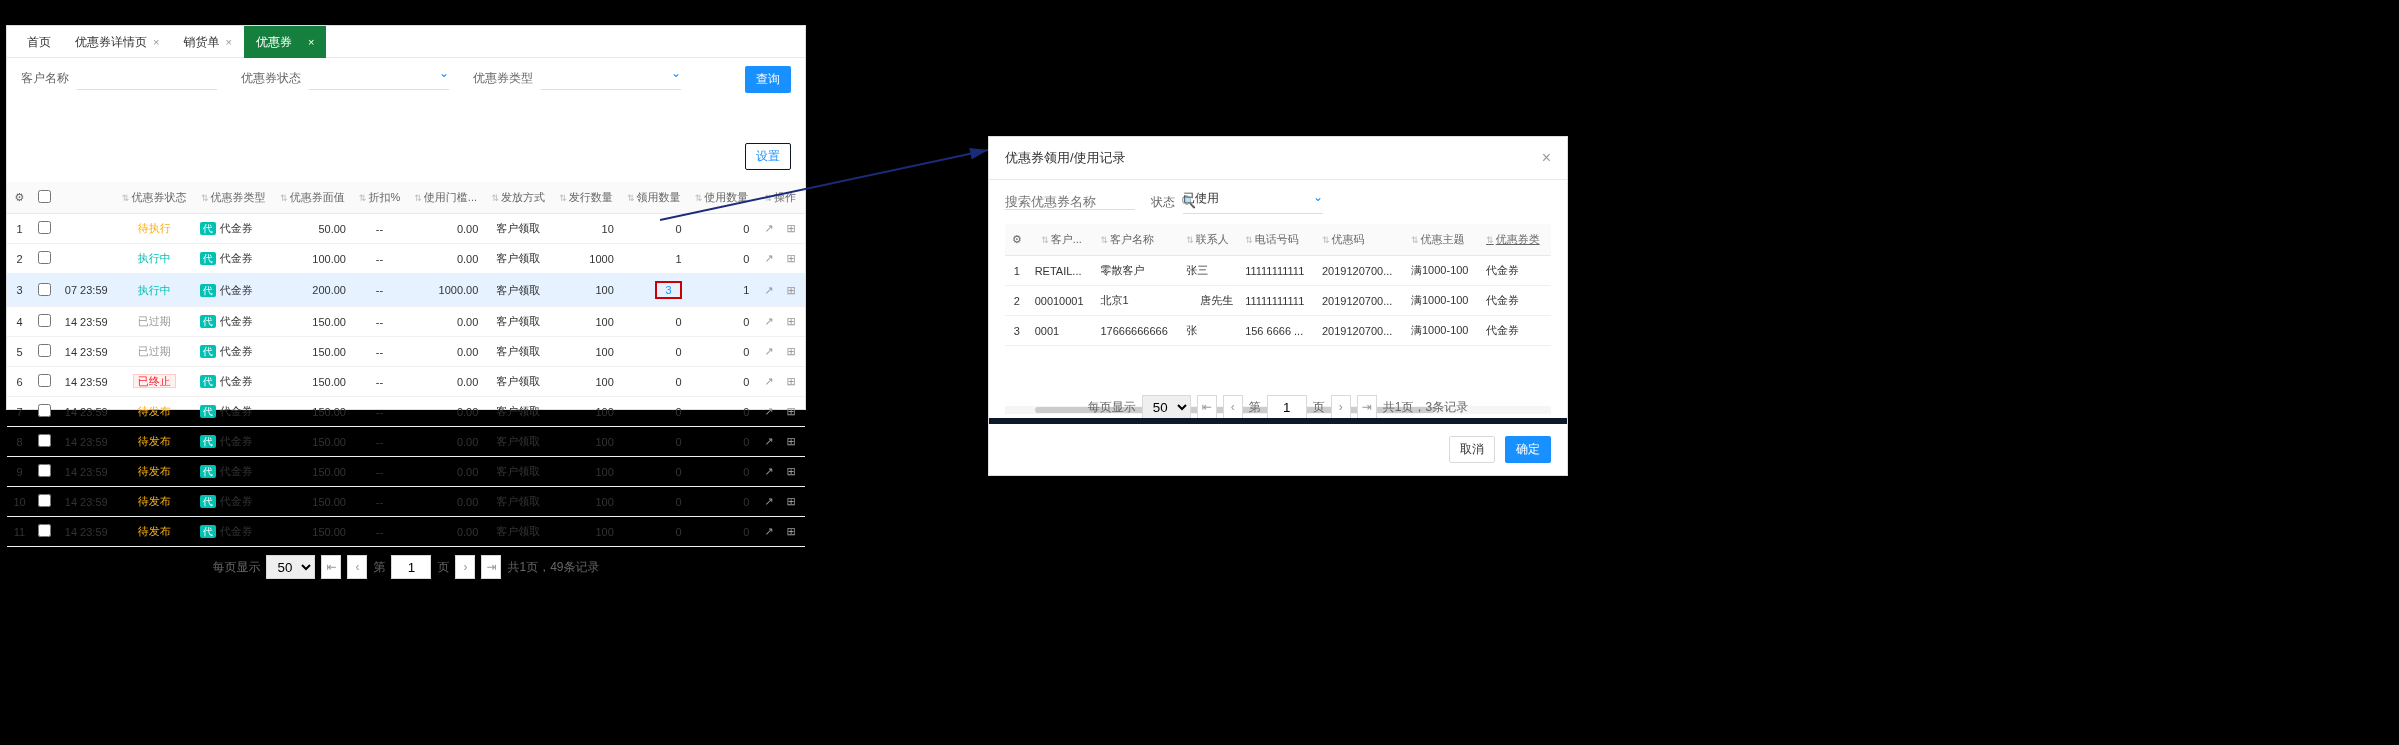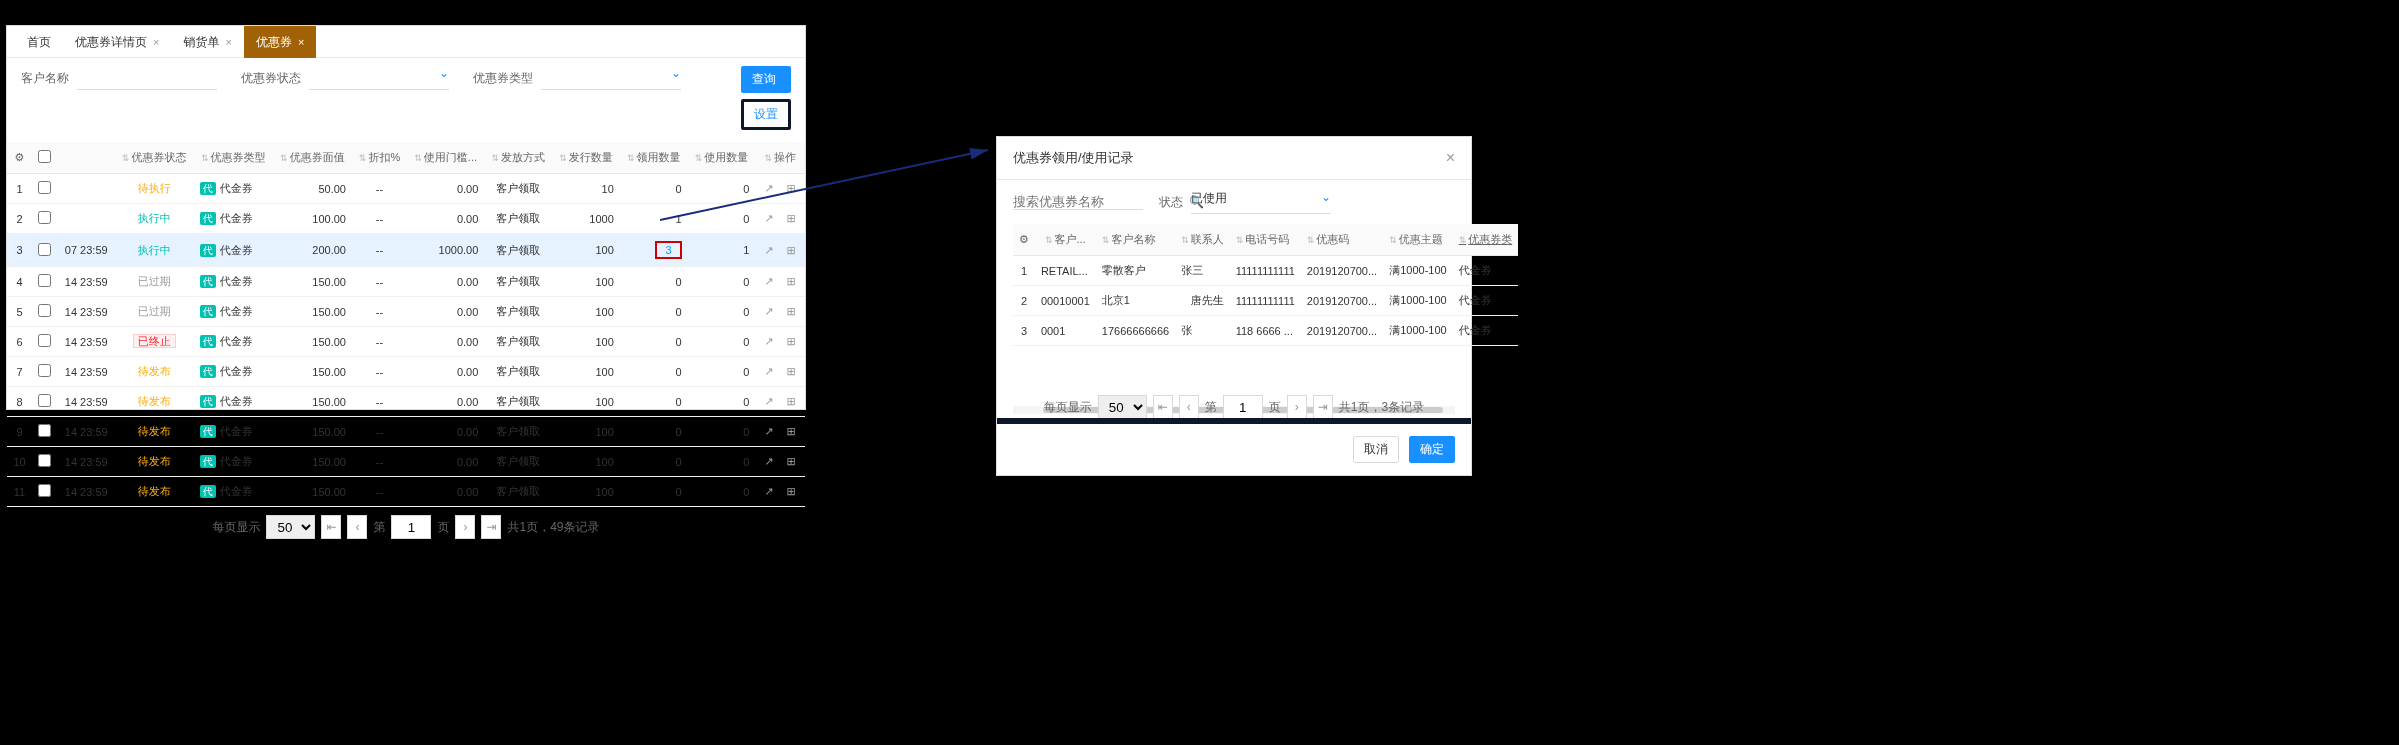--- a/index.html
+++ b/index.html
@@ -1,33 +1,33 @@
 <!DOCTYPE html>
 <html><head>
 <meta charset="utf-8">
 <style>
 * { margin: 0; padding: 0; box-sizing: border-box; font-family: -apple-system, "PingFang SC", "Microsoft YaHei", sans-serif; }
 body { background: #000; width: 2399px; height: 745px; position: relative; font-size: 12px; color: #333; }
 
 .panel { background: #fff; position: absolute; border: 1px solid #ddd; }
 .panel-left { left: 6px; top: 25px; width: 800px; height: 385px; }
-.panel-right { left: 988px; top: 136px; width: 476px; height: 340px; margin-left: 8px; }
+.panel-right { left: 988px; top: 136px; width: 580px; height: 340px; }
 
 .tabs { display: flex; height: 32px; border-bottom: 1px solid #e8e8e8; align-items: center; padding-left: 8px; }
 .tab { padding: 0 12px; height: 32px; line-height: 32px; font-size: 12px; cursor: pointer; display: flex; align-items: center; }
-.tab.active { background: #a16207; color: #fff; }
+.tab.active { background: #15803d; color: #fff; gap: 10px; }
 .tab-close { margin-left: 6px; font-size: 11px; color: #999; }
 .tab.active .tab-close { color: #fff; }
 
 .page-header { display: flex; justify-content: space-between; align-items: center; padding: 10px 14px; }
 .page-title { font-size: 16px; font-weight: 500; }
 .btn { padding: 4px 10px; border-radius: 2px; font-size: 12px; cursor: pointer; border: 1px solid transparent; }
 .btn-primary { background: #1890ff; color: #fff; }
 .btn-ghost { color: #999; background: transparent; }
-.btn-outline { border: 3px solid #0f172a; color: #1890ff; background: #fff; }
+.btn-outline { border: 1px solid #0f172a; color: #1890ff; background: #fff; margin-top: 44px; }
 
 .filters { display: flex; align-items: flex-start; padding: 8px 14px 12px; gap: 24px; }
 .filter { display: flex; align-items: center; gap: 8px; font-size: 12px; }
 .filter label { color: #666; }
 .filter-input { border: none; border-bottom: 1px solid #ddd; width: 140px; height: 24px; background: transparent; }
 .filter-select { width: 140px; height: 24px; border: none; border-bottom: 1px solid #ddd; position: relative; }
 .chevron { color: #1890ff; }
 .filter-actions { display: flex; flex-direction: column; gap: 6px; margin-left: auto; }
 
 .table { width: 100%; border-collapse: collapse; font-size: 12px; }
@@ -435,21 +435,21 @@
     <td style="text-align:left">11111111111</td>
     <td style="text-align:left">2019120700...</td>
     <td style="text-align:left">满1000-100</td>
     <td style="text-align:left">代金券</td>
           </tr>
           <tr>
     <td>3</td>
     <td style="text-align:left">0001</td>
     <td style="text-align:left">17666666666</td>
     <td style="text-align:left">张</td>
-    <td style="text-align:left">118 6666 ...</td>
+    <td style="text-align:left">156 6666 ...</td>
     <td style="text-align:left">2019120700...</td>
     <td style="text-align:left">满1000-100</td>
     <td style="text-align:left">代金券</td>
           </tr>
         </tbody>
     </table>
     <div class="modal-scroll">
         <div class="modal-scroll-thumb"></div>
       </div>
   </div>

